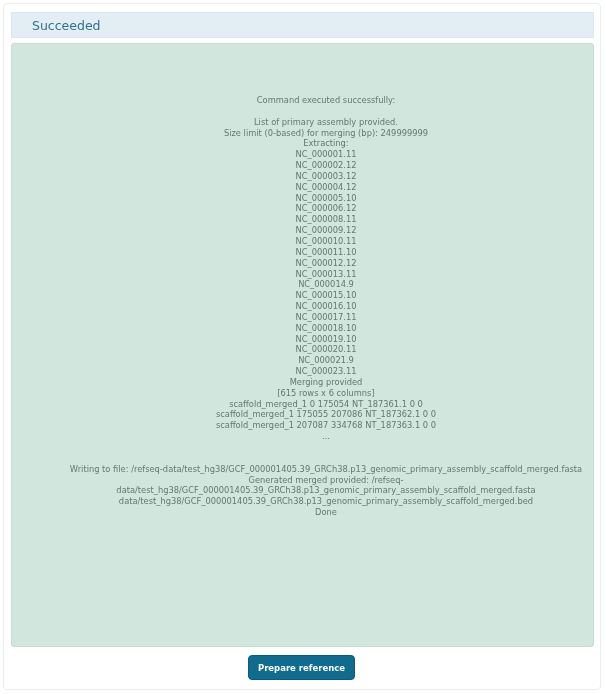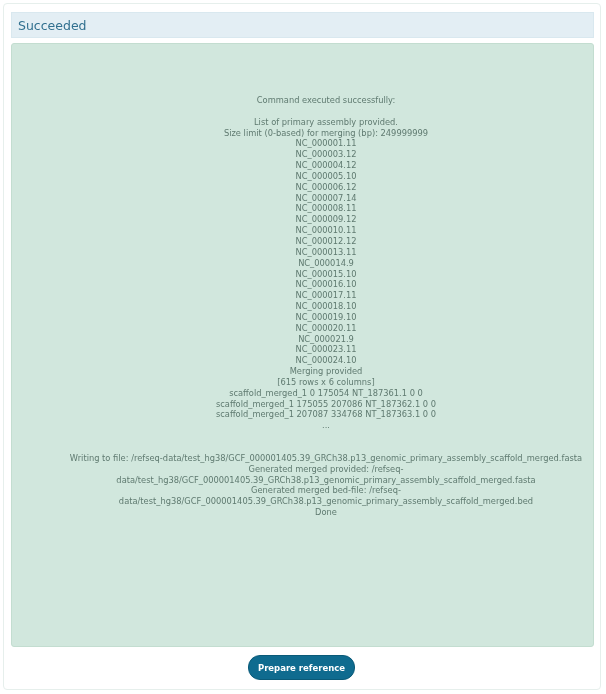--- a/index.html
+++ b/index.html
@@ -4,83 +4,83 @@
 <style>
   html, body { margin: 0; padding: 0; background: #ffffff; }
   body { width: 606px; height: 694px; position: relative; font-family: "DejaVu Sans", sans-serif; overflow: hidden; }
   .card {
     position: absolute; left: 3px; top: 3px; width: 598px; height: 687px;
     border: 1px solid #e6efec; border-radius: 4px; box-sizing: border-box; background: #fff;
   }
   .header {
     position: absolute; left: 11px; top: 12px; width: 583px; height: 26px;
     background: #e3eef4; border: 1px solid #d9e8ef; box-sizing: border-box;
-    display: flex; align-items: center; padding-left: 6px;
+    display: flex; align-items: center; padding-left: 20px;
   }
   .header span { color: #31708f; font-size: 12.5px; }
   .output {
     position: absolute; left: 11px; top: 43px; width: 583px; height: 604px;
     background: #d1e7dd; border: 1px solid #c3ddd0; border-radius: 3px; box-sizing: border-box;
     padding-top: 51px; text-align: center;
     color: #5f7a70; font-size: 8.3px; line-height: 10.85px; padding-left: 47px;
   }
   .output .line { display: block; white-space: pre; min-height: 10.85px; }
   .btn {
     position: absolute; left: 248px; top: 655px; width: 107px; height: 25px;
-    background: #0f6b8f; color: #ffffff; border: 1px solid #0a5a78; border-radius: 12px;
+    background: #0f6b8f; color: #ffffff; border: 1px solid #0a5a78; border-radius: 4px;
     font-size: 8.5px; font-weight: bold; box-sizing: border-box;
     display: flex; align-items: center; justify-content: center; cursor: pointer;
     font-family: "DejaVu Sans", sans-serif;
   }
 </style>
 </head>
 <body>
 
 <div class="card">
 </div>
 
 <div class="header">
   <span>Succeeded</span>
 </div>
 
 <div class="output" id="output-panel">
     <span class="line">Command executed successfully:</span>
     <span class="line"></span>
     <span class="line">List of primary assembly provided.</span>
     <span class="line">Size limit (0-based) for merging (bp): 249999999</span>
+    <span class="line">Extracting:</span>
     <span class="line">NC_000001.11</span>
+    <span class="line">NC_000002.12</span>
     <span class="line">NC_000003.12</span>
     <span class="line">NC_000004.12</span>
     <span class="line">NC_000005.10</span>
     <span class="line">NC_000006.12</span>
-    <span class="line">NC_000007.14</span>
     <span class="line">NC_000008.11</span>
     <span class="line">NC_000009.12</span>
     <span class="line">NC_000010.11</span>
+    <span class="line">NC_000011.10</span>
     <span class="line">NC_000012.12</span>
     <span class="line">NC_000013.11</span>
     <span class="line">NC_000014.9</span>
     <span class="line">NC_000015.10</span>
     <span class="line">NC_000016.10</span>
     <span class="line">NC_000017.11</span>
     <span class="line">NC_000018.10</span>
     <span class="line">NC_000019.10</span>
     <span class="line">NC_000020.11</span>
     <span class="line">NC_000021.9</span>
     <span class="line">NC_000023.11</span>
-    <span class="line">NC_000024.10</span>
     <span class="line">Merging provided</span>
     <span class="line">[615 rows x 6 columns]</span>
     <span class="line">scaffold_merged_1 0 175054 NT_187361.1 0 0</span>
     <span class="line">scaffold_merged_1 175055 207086 NT_187362.1 0 0</span>
     <span class="line">scaffold_merged_1 207087 334768 NT_187363.1 0 0</span>
     <span class="line">...</span>
     <span class="line"></span>
     <span class="line"></span>
     <span class="line">Writing to file: /refseq-data/test_hg38/GCF_000001405.39_GRCh38.p13_genomic_primary_assembly_scaffold_merged.fasta</span>
     <span class="line">Generated merged provided: /refseq-</span>
     <span class="line">data/test_hg38/GCF_000001405.39_GRCh38.p13_genomic_primary_assembly_scaffold_merged.fasta</span>
-    <span class="line">Generated merged bed-file: /refseq-</span>
     <span class="line">data/test_hg38/GCF_000001405.39_GRCh38.p13_genomic_primary_assembly_scaffold_merged.bed</span>
     <span class="line">Done</span>
   </div>
 
 <button class="btn">Prepare reference</button>
 
 </body></html>

